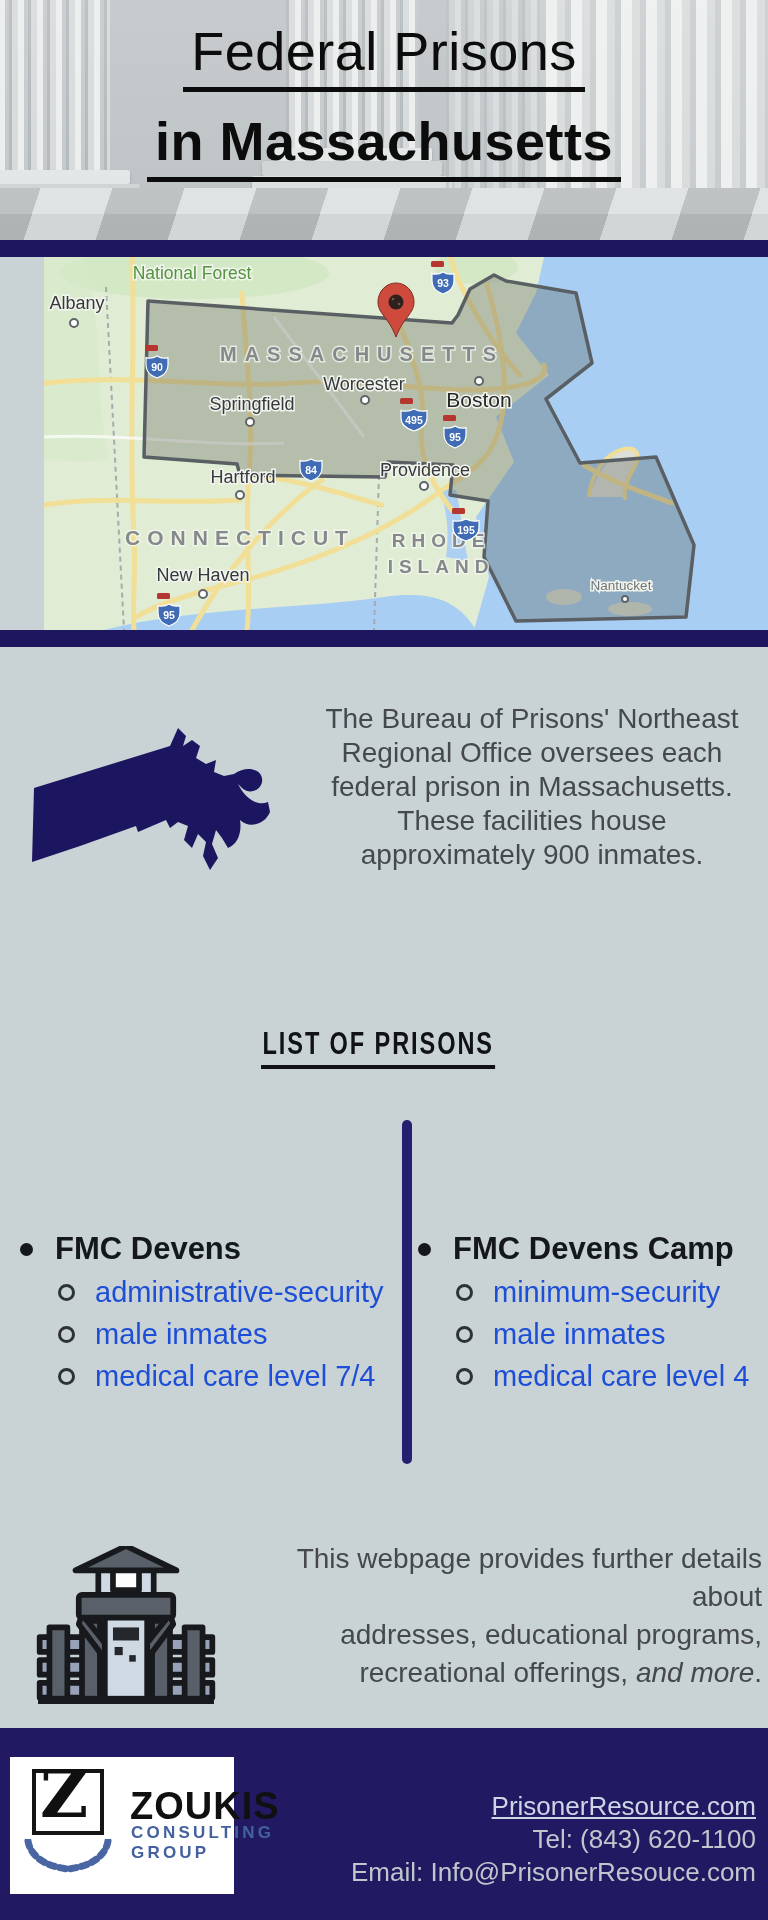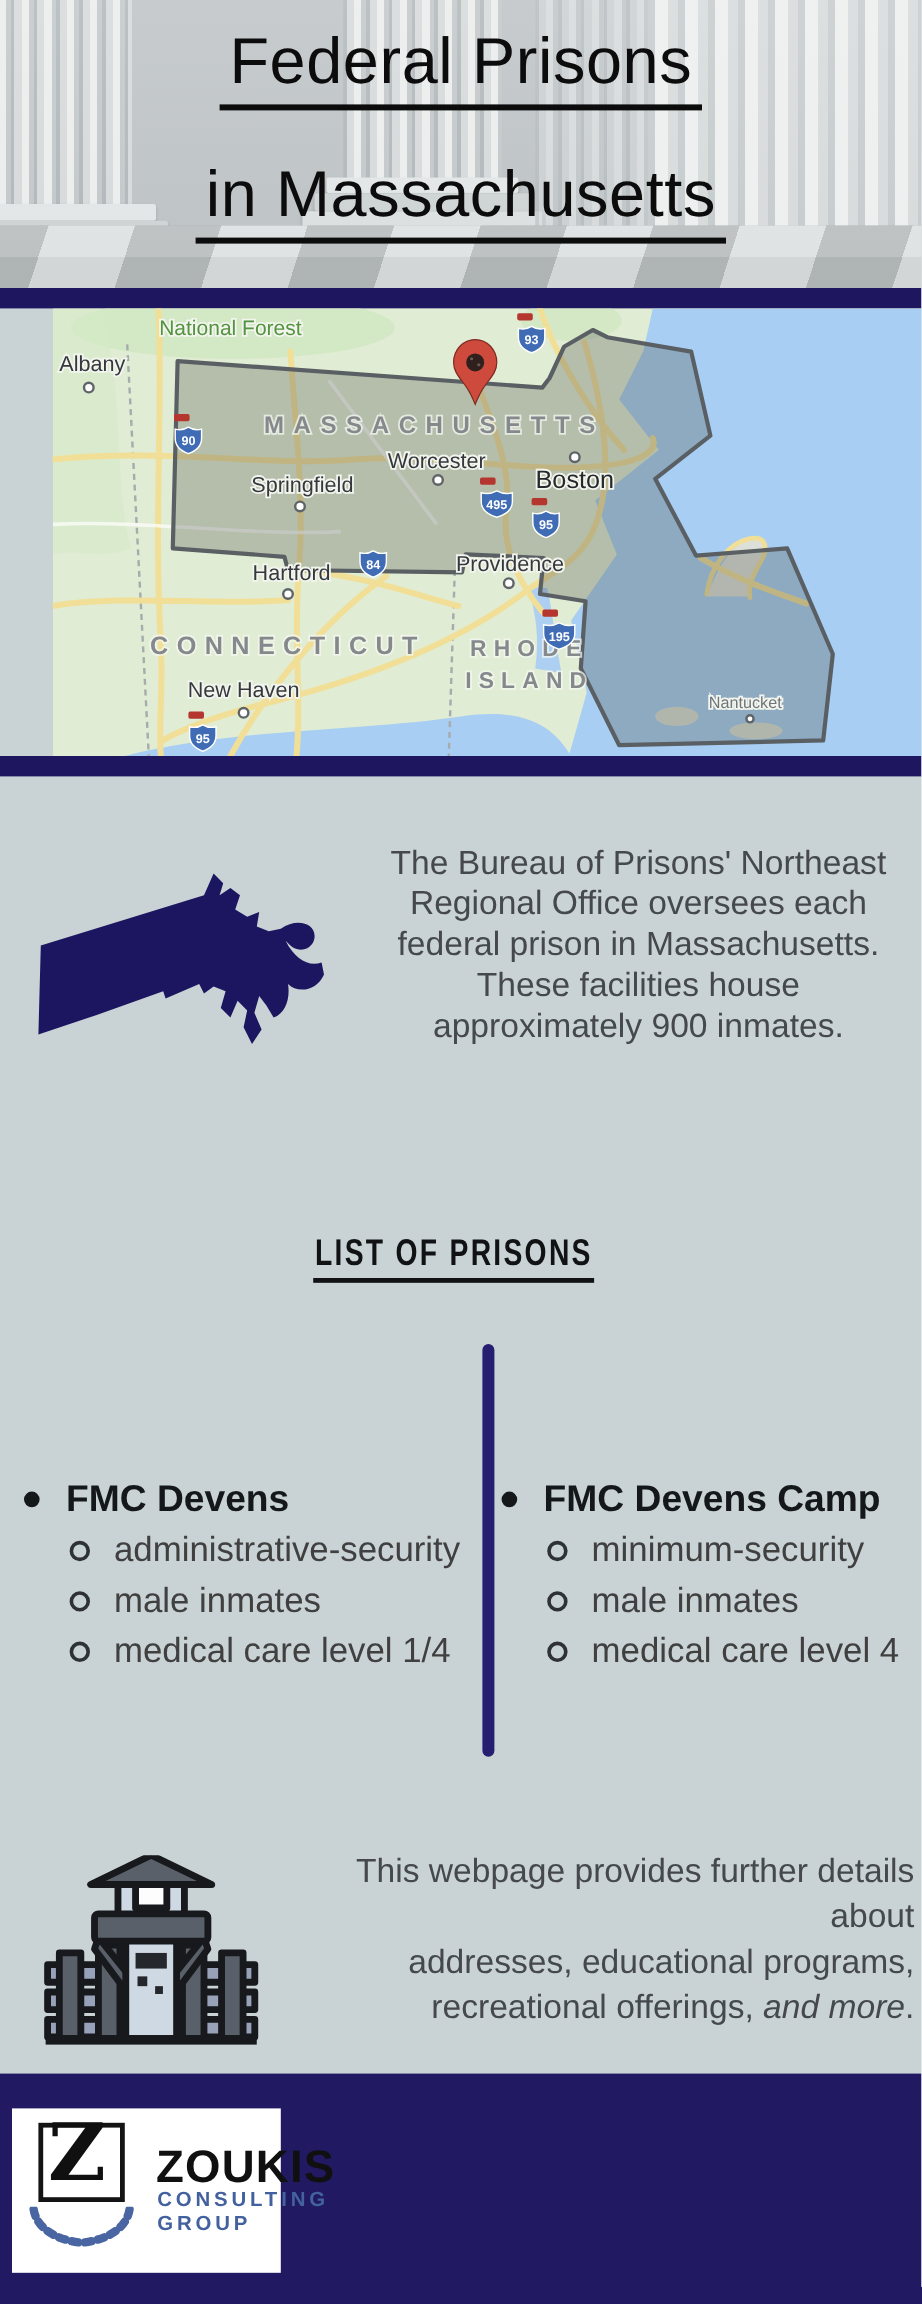--- a/index.html
+++ b/index.html
@@ -13,21 +13,21 @@
   .col-d{left:446px;width:96px;height:210px;opacity:.55;}
   .col-c{left:540px;width:228px;height:240px;background:repeating-linear-gradient(90deg,#c6cbcd 0 6px,#eff1f1 6px 17px,#d7dbdc 17px 25px);}
   .base{position:absolute;border-radius:2px;box-shadow:0 2px 3px rgba(0,0,0,.18);}
   .floor{position:absolute;left:-40px;top:188px;width:860px;height:52px;transform:skewX(-18deg);
     background:repeating-linear-gradient(90deg,rgba(0,0,0,.13) 0 72px,rgba(255,255,255,.20) 72px 144px),
                repeating-linear-gradient(0deg,#c7cccd 0 26px,#d9dddd 26px 52px);}
   .hero::after{content:'';position:absolute;inset:0;background:linear-gradient(rgba(238,240,240,.20),rgba(198,203,205,.04));}
   .title-wrap{position:absolute;left:0;top:20px;width:768px;text-align:center;z-index:6;}
   .t-line{display:inline-block;font-size:54px;font-weight:400;color:#0c0c0c;letter-spacing:.5px;
           border-bottom:5px solid #0c0c0c;padding:0 8px 5px;}
-  .t-line2{margin-top:39px;}
+  .t-line2{margin-top:18px;font-weight:bold;}
   
   .band{position:absolute;left:0;width:768px;height:17px;background:#1e1760;}
   
   .map-wrap{position:absolute;left:0;top:257px;width:768px;height:373px;padding-left:44px;}
   .mlabel{paint-order:stroke;stroke:#f2f5ee;stroke-width:3px;font-weight:400;}
   .mstate{paint-order:stroke;stroke:rgba(245,248,242,.75);stroke-width:3px;font-weight:700;}
   
   .intro-text{position:absolute;left:298px;top:702px;width:468px;text-align:center;
               font-size:28px;line-height:34px;color:#45494e;}
   .ma-shape{position:absolute;left:20px;top:720px;}
@@ -36,21 +36,21 @@
   .list-heading span{display:inline-block;transform:scaleX(.76);font-size:31px;font-weight:700;
      letter-spacing:2.5px;color:#101213;border-bottom:4px solid #101213;padding:0 2px 3px;}
   
   .divider{position:absolute;left:402px;top:1120px;width:10px;height:344px;background:#261e70;border-radius:5px;}
   .prison-col{position:absolute;top:1206px;}
   .pc-left{left:14px;width:372px;}
   .pc-right{left:412px;width:350px;}
   .prison-head{display:flex;align-items:baseline;font-size:31px;font-weight:700;color:#15181b;margin-top:25px;}
   .bullet-dot{width:13px;height:13px;border-radius:50%;background:#15181b;flex:0 0 13px;
               align-self:center;margin:0 22px 0 6px;}
-  .prison-item{display:flex;align-items:baseline;font-size:29px;color:#404040;margin-top:9px;}
+  .prison-item{display:flex;align-items:baseline;font-size:29px;color:#1d4ed8;margin-top:9px;}
   .prison-item:first-of-type{margin-top:13px;}
   .bullet-ring{width:11px;height:11px;border-radius:50%;border:3px solid #2e3236;flex:0 0 11px;
                align-self:center;margin:0 20px 0 44px;}
   
   .outro-text{position:absolute;left:240px;top:1540px;width:522px;text-align:right;
               font-size:28px;line-height:38px;color:#45494e;}
   .outro-text em{font-style:italic;}
   .prison-icon{position:absolute;left:36px;top:1546px;}
   
   .footer{position:absolute;left:0;top:1728px;width:768px;height:192px;background:#211a63;}
@@ -238,21 +238,21 @@
     <div class="prison-item">
       <span class="bullet-ring"></span>
       <span>administrative-security</span>
     </div>
     <div class="prison-item">
       <span class="bullet-ring"></span>
       <span>male inmates</span>
     </div>
     <div class="prison-item">
       <span class="bullet-ring"></span>
-      <span>medical care level 1/4</span>
+      <span>medical care level 7/4</span>
     </div>
   </div>
 
   <div class="prison-col pc-right">
     <div class="prison-head">
       <span class="bullet-dot"></span>
       <span>FMC Devens Camp</span>
     </div>
     <div class="prison-item">
       <span class="bullet-ring"></span>
@@ -303,15 +303,20 @@
     <div class="logo-card">
       <div class="z-frame"></div>
       <div class="z-letter">Z</div>
       <svg class="laurel" width="104" height="34" viewBox="0 0 104 34">
         <path d="M12,2 C14,15 26,27 52,30" stroke="#4a66a2" stroke-width="7" fill="none" stroke-linecap="round" stroke-dasharray="6 5"></path>
         <path d="M92,2 C90,15 78,27 52,30" stroke="#4a66a2" stroke-width="7" fill="none" stroke-linecap="round" stroke-dasharray="6 5"></path>
       </svg>
       <div class="brand-name">ZOUKIS</div>
       <div class="brand-tag">CONSULTING GROUP</div>
     </div>
+    <div class="contacts">
+      <div><a href="#" class="site-link">PrisonerResource.com</a></div>
+      <div class="contact-line">Tel: (843) 620-1100</div>
+      <div class="contact-line">Email: Info@PrisonerResouce.com</div>
+    </div>
   </footer>
 
 </div>
 
 </body></html>

